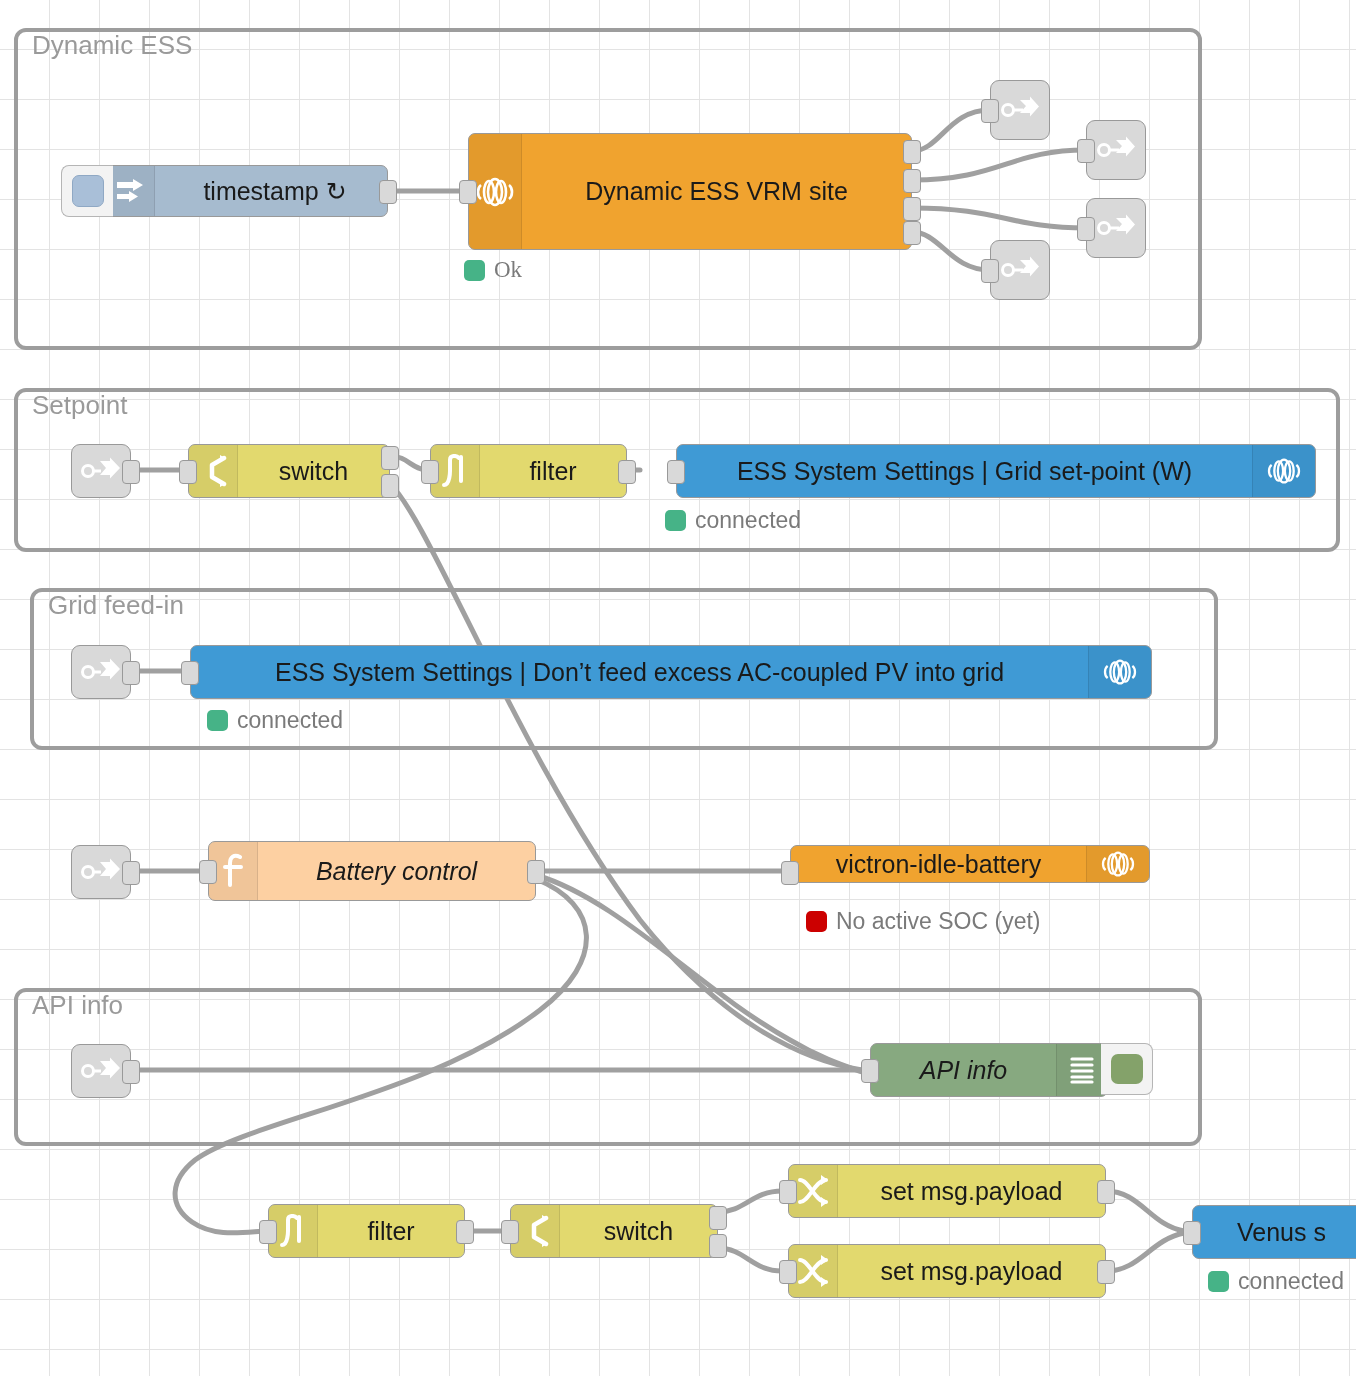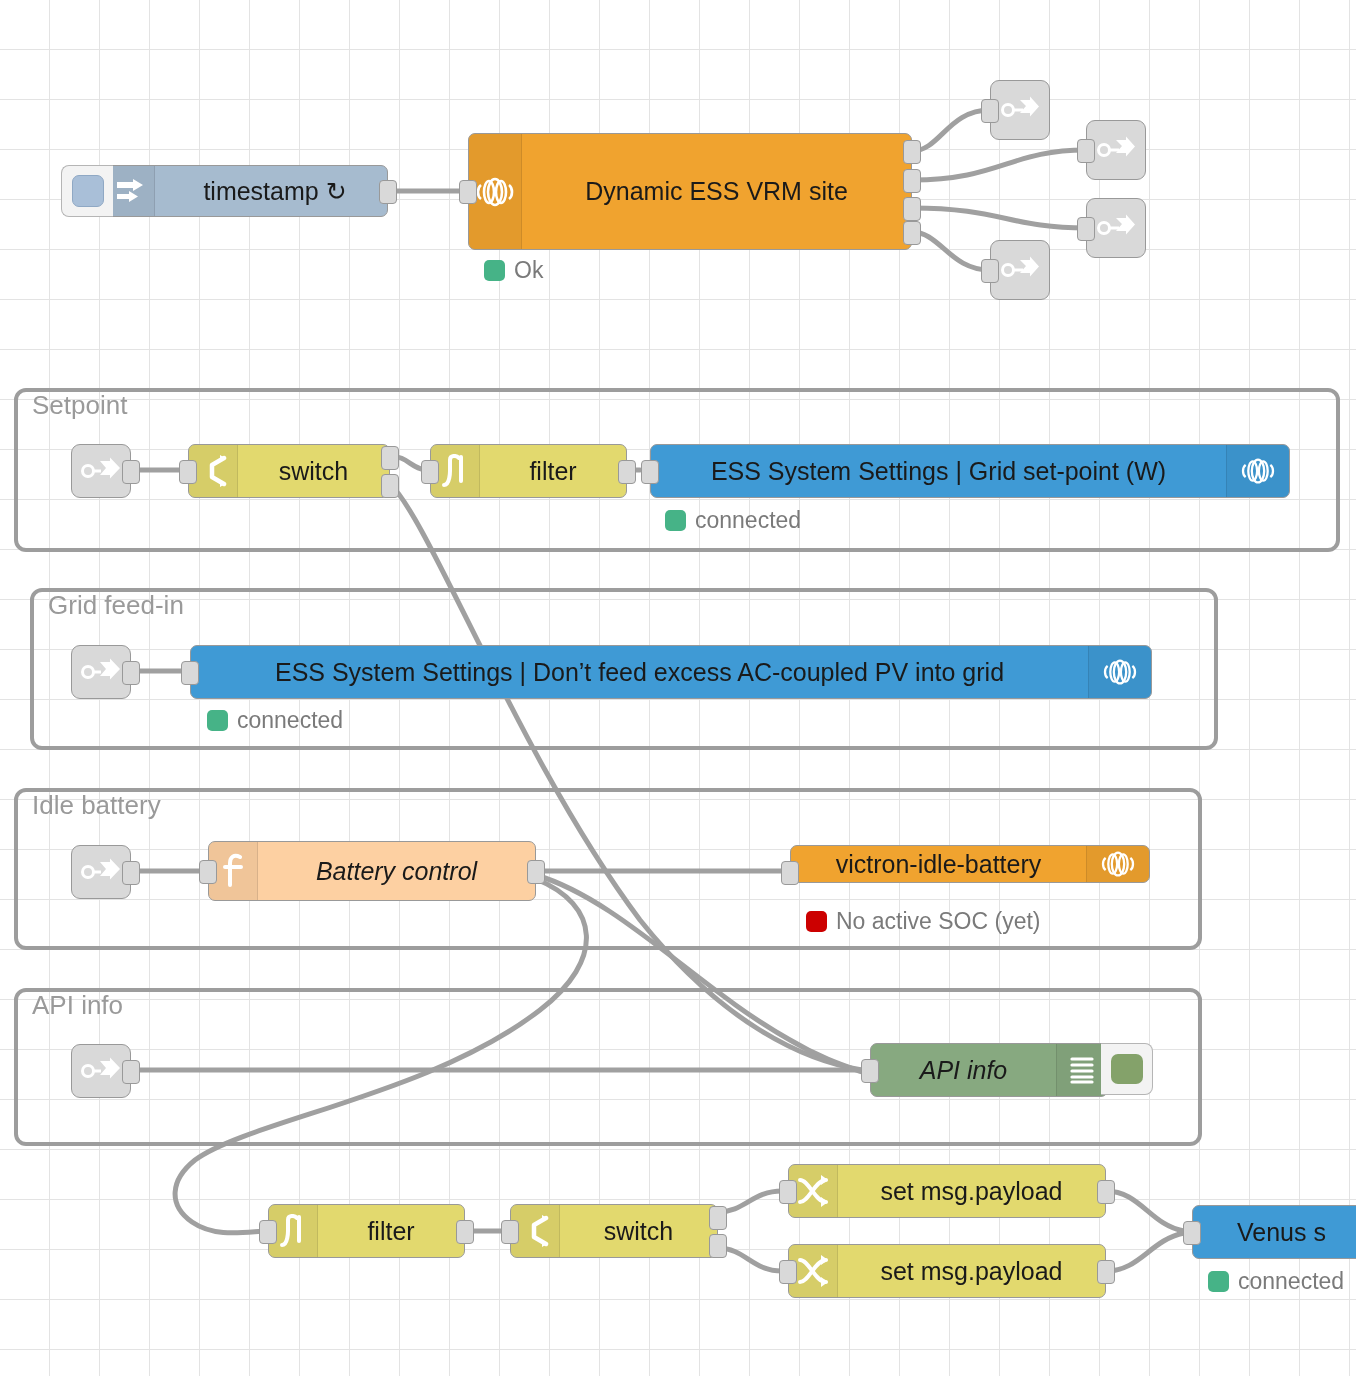--- a/index.html
+++ b/index.html
@@ -157,20 +157,23 @@
       <path d="M536,879 C600,905 605,960 540,1010 C430,1095 250,1120 195,1160 C170,1180 168,1205 192,1222 C215,1238 245,1232 266,1231"></path>
 
       <path d="M462,1231 L508,1231"></path>
       <path d="M718,1212 C745,1212 752,1191 782,1191"></path>
       <path d="M718,1248 C745,1248 752,1271 782,1271"></path>
       <path d="M1106,1191 C1140,1191 1150,1225 1184,1231"></path>
       <path d="M1106,1271 C1140,1271 1150,1240 1184,1233"></path>
     </g>
   </svg>
 
+  <div class="group" style="left:14px;top:28px;width:1188px;height:322px;">
+    <span class="group-label">Dynamic ESS</span>
+  </div>
 
   <div class="node" style="left:105px;top:165px;width:283px;height:52px;background:#a6bbcf;gap:8px;">
     <div class="inject-btn">
       <div class="sq"></div>
     </div>
     <div class="icon-box">
       <svg width="30" height="26" viewBox="0 0 30 26">
         <path d="M2 4 h16 v-3 l10 6 -10 6 v-3 H2 z" fill="#fff"></path>
         <path d="M2 16 h12 v-3 l9 5.5 -9 5.5 v-3 H2 z" fill="#fff"></path>
       </svg>
@@ -191,21 +194,21 @@
         </g>
       </svg>
     </div>
     <div class="body">Dynamic ESS VRM site</div>
     <span class="port in" style="top:46px;"></span>
     <span class="port out" style="top:6px;"></span>
     <span class="port out" style="top:35px;"></span>
     <span class="port out" style="top:63px;"></span>
     <span class="port out" style="top:87px;"></span>
   </div>
-  <div class="status" style="left:484px;top:257px;">
+  <div class="status" style="left:464px;top:257px;font-family:Liberation Serif, serif;">
     <span class="dot" style="background:#46b387;"></span>
     <span>Ok</span>
   </div>
 
   <div class="node" style="left:990px;top:80px;width:60px;height:60px;background:#d9d9d9;border-radius:9px;">
     <div class="body" style="border-radius:8px;padding:0;">
       <svg width="40" height="28" viewBox="0 0 40 28">
         <circle cx="8" cy="14" r="5.5" fill="none" stroke="#fff" stroke-width="3"></circle>
         <path d="M13 14 h10" stroke="#fff" stroke-width="3"></path>
         <path d="M20 4 h10 v-3.5 l9 10 -9 10 V17 H20 l6-7 z" fill="#fff"></path>
@@ -278,21 +281,21 @@
       <svg width="28" height="34" viewBox="0 0 28 34">
         <path d="M3 31 c6 0 6 -14 6 -14 V6 c0 -5 6 -5 9 -2" fill="none" stroke="#fff" stroke-width="4" stroke-linecap="round"></path>
         <path d="M20 3 v24" stroke="#fff" stroke-width="4" stroke-linecap="round"></path>
       </svg>
     </div>
     <div class="body">filter</div>
     <span class="port in" style="top:15px;"></span>
     <span class="port out" style="top:15px;"></span>
   </div>
 
-  <div class="node" style="left:650px;top:444px;width:640px;height:54px;background:#3f9ad5;">
+  <div class="node" style="left:676px;top:444px;width:640px;height:54px;background:#3f9ad5;">
     <div class="body">ESS System Settings | Grid set-point (W)</div>
     <div class="icon-box right" style="flex:0 0 62px;width:62px;">
       <svg width="46" height="30" viewBox="0 0 44 34">
         <g fill="none" stroke="#fff" stroke-width="2.6">
           <ellipse cx="22" cy="17" rx="7" ry="13"></ellipse>
           <ellipse cx="16" cy="17" rx="5" ry="11"></ellipse>
           <ellipse cx="28" cy="17" rx="5" ry="11"></ellipse>
           <path d="M8 10 C4 13 4 21 8 24"></path>
           <path d="M36 10 C40 13 40 21 36 24"></path>
         </g>
@@ -333,23 +336,20 @@
         </g>
       </svg>
     </div>
     <span class="port in" style="top:15px;"></span>
   </div>
   <div class="status" style="left:207px;top:707px;">
     <span class="dot" style="background:#46b387;"></span>
     <span>connected</span>
   </div>
 
-  <div class="group" style="left:14px;top:788px;width:1188px;height:162px;">
-    <span class="group-label">Idle battery</span>
-  </div>
 
   <div class="node" style="left:71px;top:845px;width:60px;height:54px;background:#d9d9d9;border-radius:9px;">
     <div class="body" style="border-radius:8px;padding:0;">
       <svg width="42" height="28" viewBox="0 0 42 28">
         <circle cx="8" cy="14" r="5.5" fill="none" stroke="#fff" stroke-width="3"></circle>
         <path d="M13 14 h8" stroke="#fff" stroke-width="3"></path>
         <path d="M20 4 h10 v-3.5 l10 10.5 -10 10.5 V18 H20 l6-7 z" fill="#fff"></path>
       </svg>
     </div>
     <span class="port out" style="top:15px;"></span>

